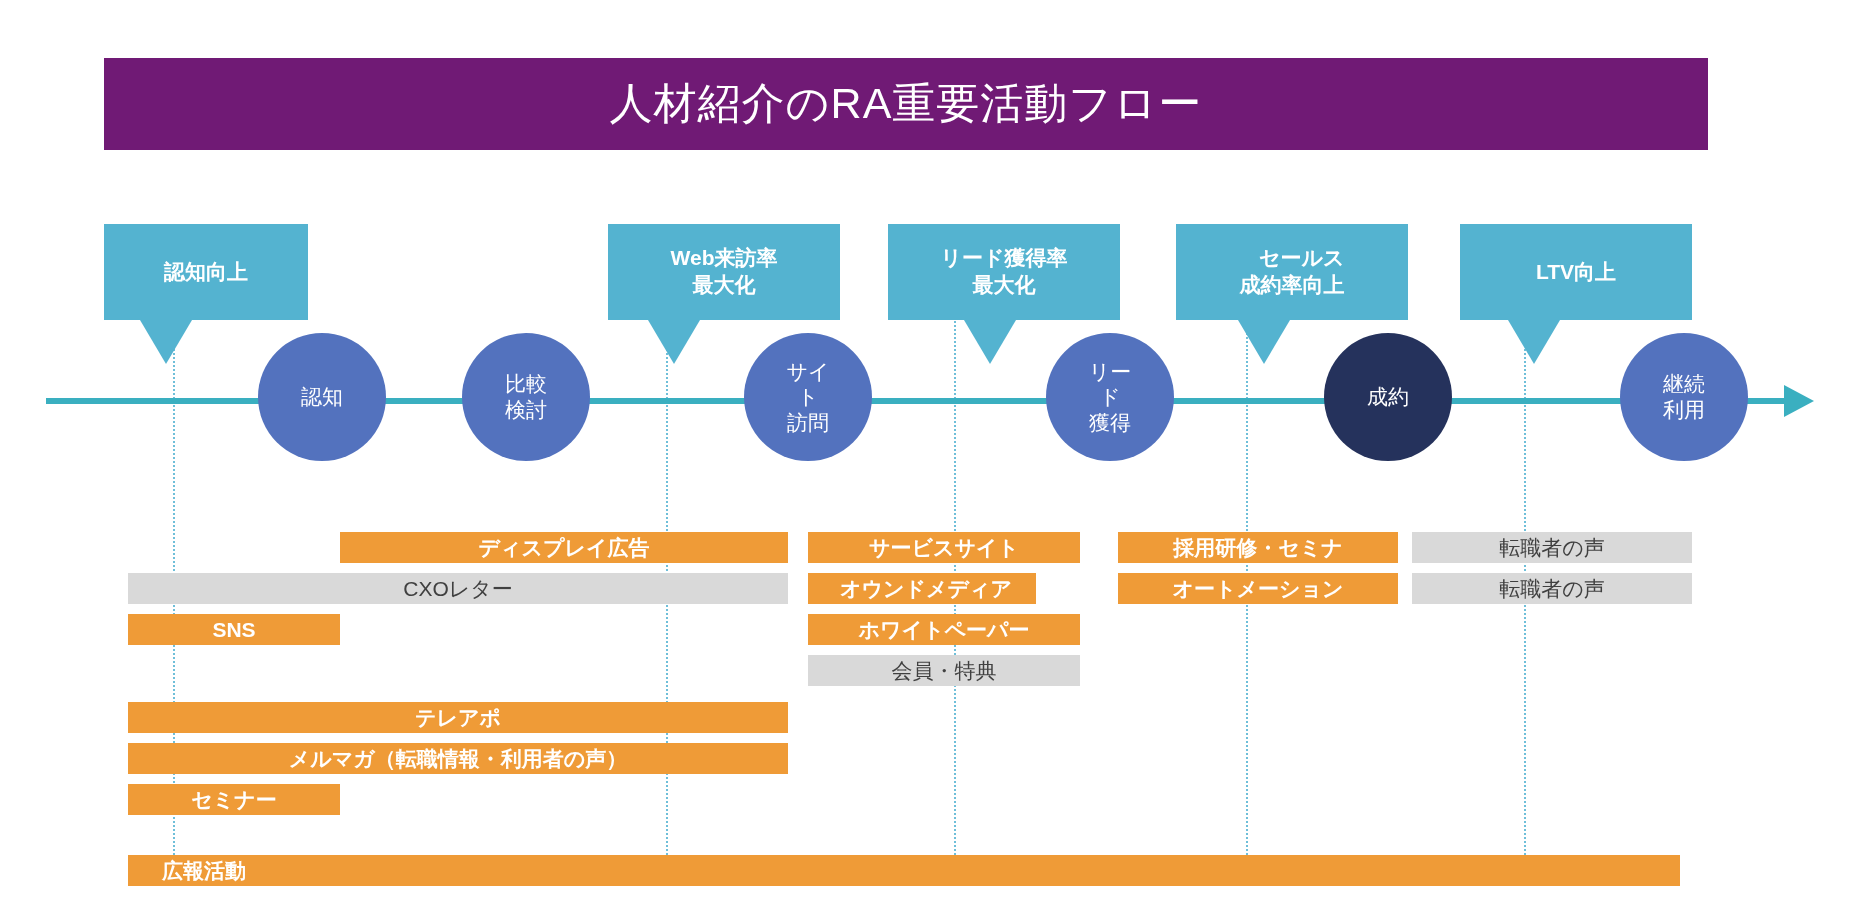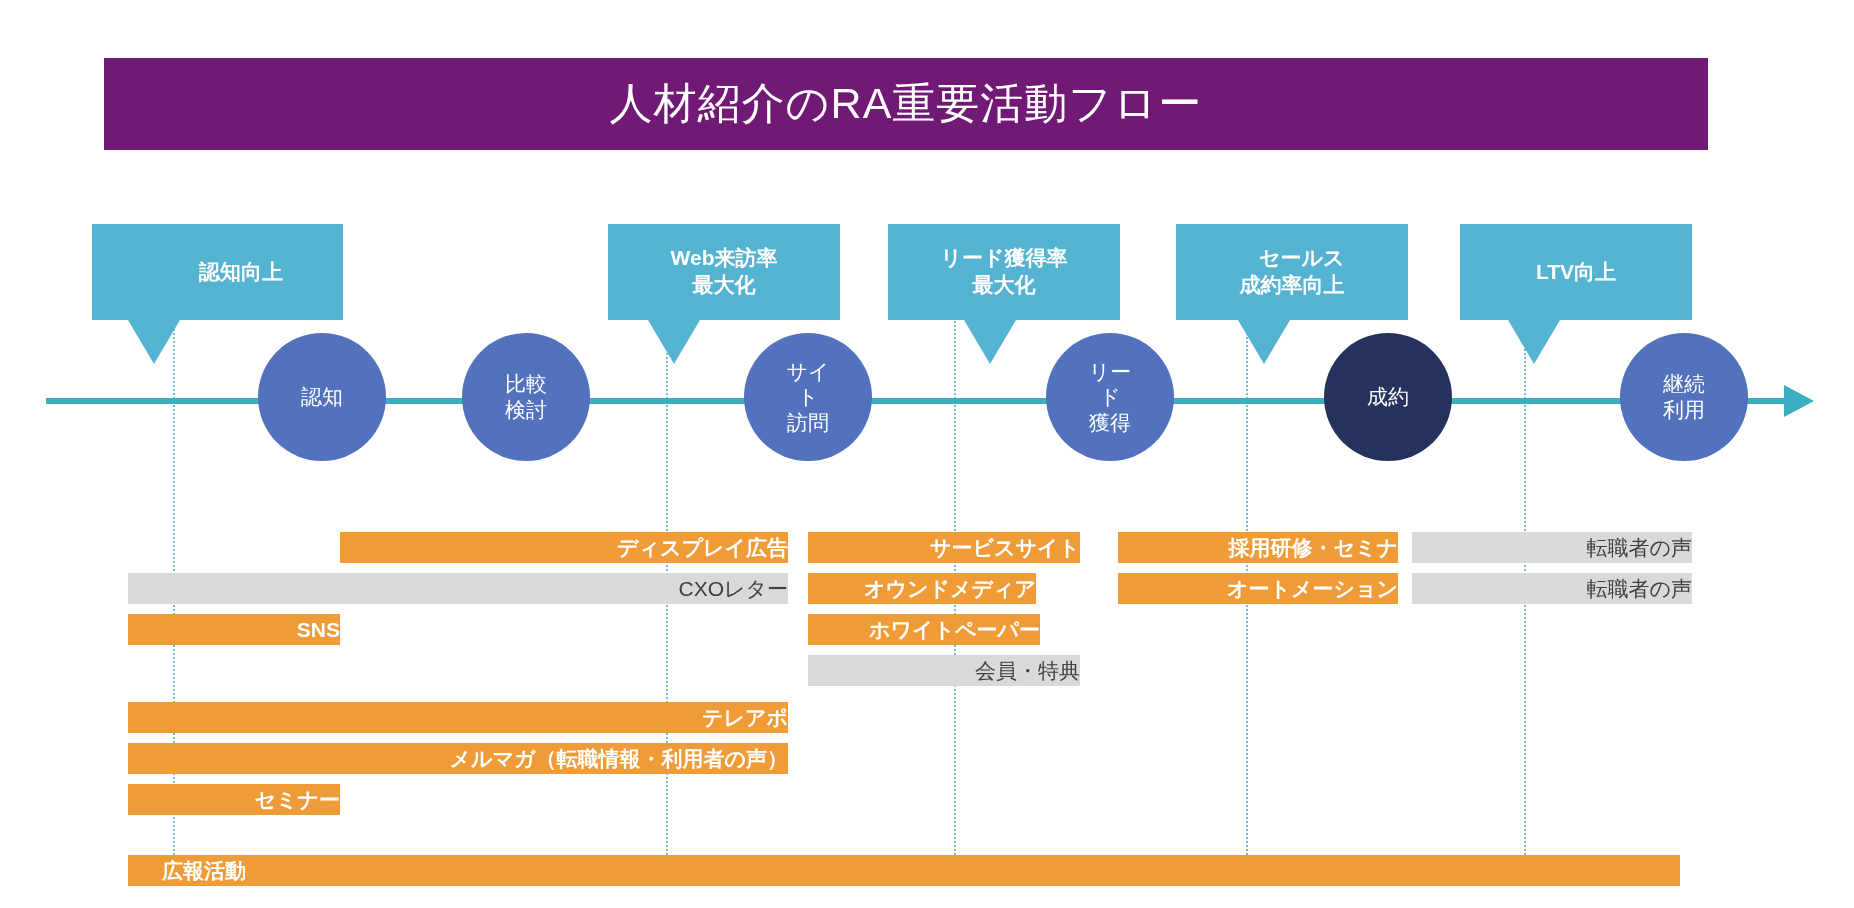--- a/index.html
+++ b/index.html
@@ -110,21 +110,21 @@
     z-index: 3;
   }
   .stage.dark { background: #25325c; }
   .stage .stage-label { white-space: pre-line; }
 
   
   .bar {
     position: absolute;
     display: flex;
     align-items: center;
-    justify-content: flex-end;
+    justify-content: center;
     font-size: 21px;
     font-weight: 700;
     height: 31px;
     z-index: 4;
     box-sizing: border-box;
   }
   .bar.orange {
     background: #ef9b37;
     color: #ffffff;
   }
@@ -148,21 +148,21 @@
 
 <div id="guides">
     <div class="guide" style="left: 173px;"></div>
     <div class="guide" style="left: 666px;"></div>
     <div class="guide" style="left: 954px;"></div>
     <div class="guide" style="left: 1246px;"></div>
     <div class="guide" style="left: 1524px;"></div>
   </div>
 
 <div id="callouts">
-    <div class="callout" style="left: 92px; top: 224px; width: 204px; height: 96px; padding-left: 47px;">
+    <div class="callout" style="left: 104px; top: 224px; width: 204px; height: 96px;">
       <span class="callout-label">認知向上</span>
       <div class="callout-tail" style="left: 36px;"></div>
     </div>
     <div class="callout" style="left: 608px; top: 224px; width: 232px; height: 96px;">
       <span class="callout-label">Web来訪率
 最大化</span>
       <div class="callout-tail" style="left: 40px;"></div>
     </div>
     <div class="callout" style="left: 888px; top: 224px; width: 232px; height: 96px;">
       <span class="callout-label">リード獲得率
@@ -231,21 +231,21 @@
     </div>
     <div class="bar orange" style="left: 1118px; top: 573px; width: 280px;">
       <span class="bar-label">オートメーション</span>
     </div>
     <div class="bar gray" style="left: 1412px; top: 573px; width: 280px;">
       <span class="bar-label">転職者の声</span>
     </div>
     <div class="bar orange" style="left: 128px; top: 614px; width: 212px;">
       <span class="bar-label">SNS</span>
     </div>
-    <div class="bar orange" style="left: 808px; top: 614px; width: 232px;">
+    <div class="bar orange" style="left: 808px; top: 614px; width: 272px;">
       <span class="bar-label">ホワイトペーパー</span>
     </div>
     <div class="bar gray" style="left: 808px; top: 655px; width: 272px;">
       <span class="bar-label">会員・特典</span>
     </div>
     <div class="bar orange" style="left: 128px; top: 702px; width: 660px;">
       <span class="bar-label">テレアポ</span>
     </div>
     <div class="bar orange" style="left: 128px; top: 743px; width: 660px;">
       <span class="bar-label">メルマガ（転職情報・利用者の声）</span>

